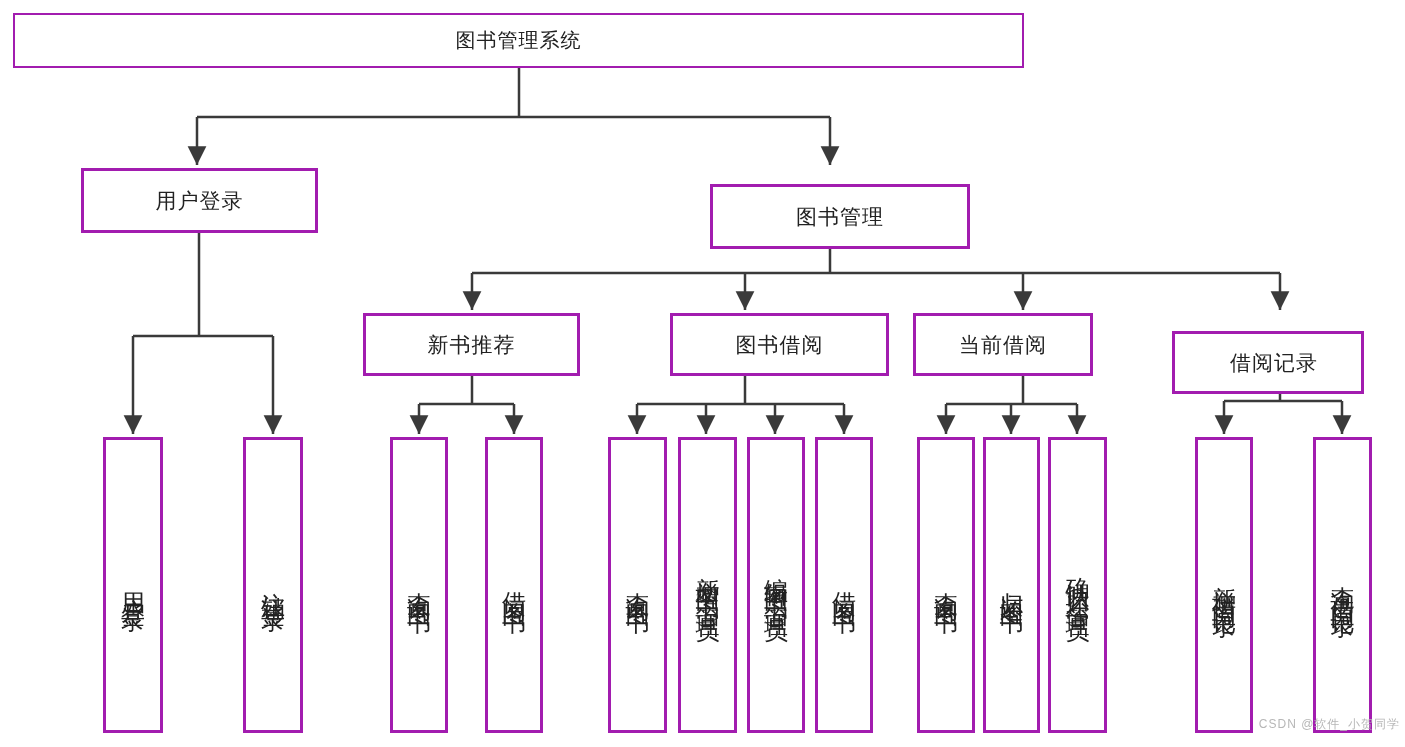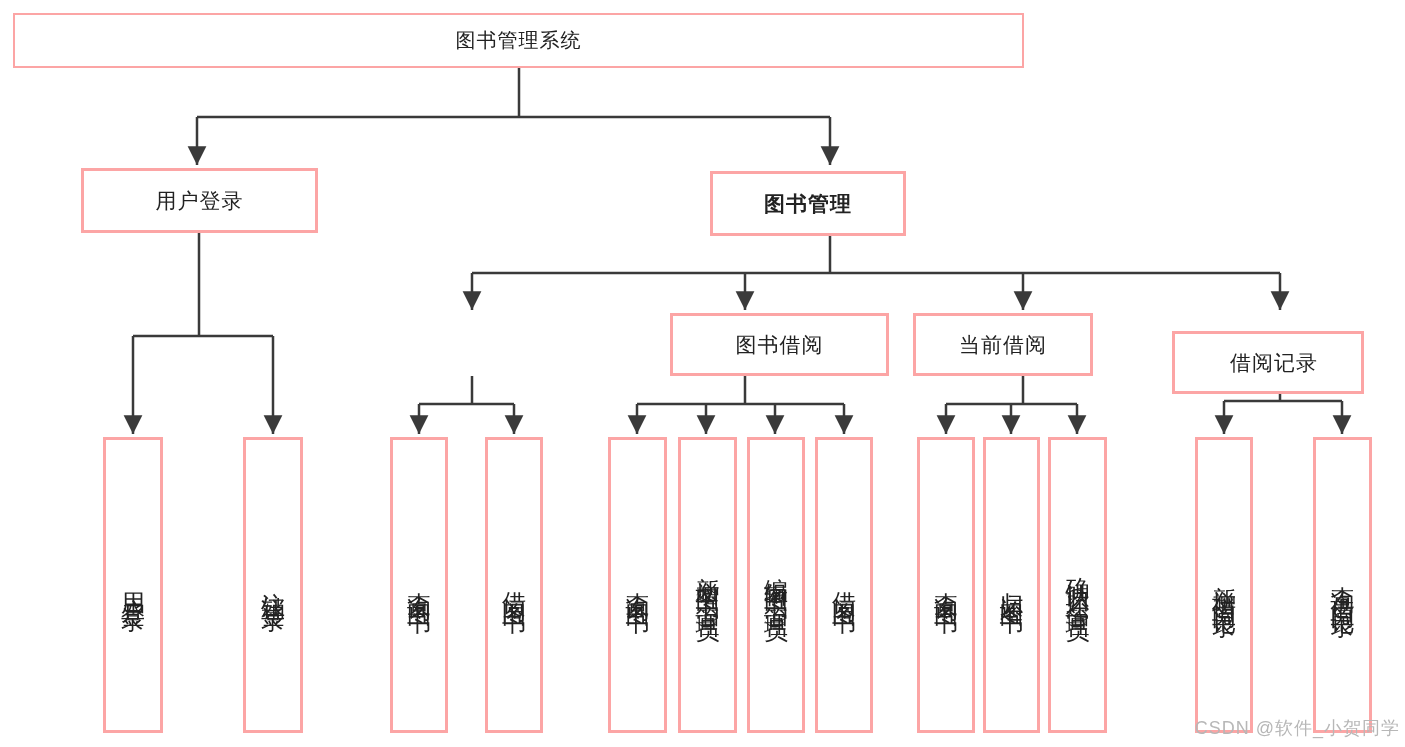--- a/index.html
+++ b/index.html
@@ -13,21 +13,21 @@
   }
   .connectors {
     position: absolute;
     left: 0; top: 0;
     width: 1405px; height: 747px;
   }
   .node {
     position: absolute;
     box-sizing: border-box;
     background: #ffffff;
-    border: 3px solid #fca5a5;
+    border: 3px solid #a21caf;
     color: #222222;
     display: flex;
     align-items: center;
     justify-content: center;
     white-space: nowrap;
   }
   .node.root {
     border-width: 2px;
     font-size: 20px;
     letter-spacing: 1px;
@@ -39,21 +39,21 @@
   .node.leaf {
     writing-mode: vertical-rl;
     font-size: 24px;
     letter-spacing: 6px;
     line-height: 1;
   }
   .watermark {
     position: absolute;
     top: 716px;
     right: 5px;
-    font-size: 18px;
+    font-size: 12px;
     color: #b7b7b7;
     letter-spacing: 1px;
   }
 </style>
 </head>
 <body>
 
 <div class="canvas">
 
   <svg class="connectors" viewBox="0 0 1405 747" xmlns="http://www.w3.org/2000/svg">
@@ -97,24 +97,27 @@
     <line x1="1342" y1="401" x2="1342" y2="434" stroke="#3a3a3a" stroke-width="2.5" marker-end="url(#arrowhead)"></line>
   </svg>
 
   <div class="node root" style="left:13px; top:13px; width:1011px; height:55px;">
     <span>图书管理系统</span>
   </div>
 
   <div class="node branch" style="left:81px; top:168px; width:237px; height:65px;">
     <span>用户登录</span>
   </div>
-  <div class="node branch" style="left:710px; top:171px; width:196px; height:65px;font-weight:bold;">
+  <div class="node branch" style="left:710px; top:184px; width:260px; height:65px;">
     <span>图书管理</span>
   </div>
 
+  <div class="node branch" style="left:363px; top:313px; width:217px; height:63px;">
+    <span>新书推荐</span>
+  </div>
   <div class="node branch" style="left:638px; top:313px; width:219px; height:63px;margin-left:32px;">
     <span>图书借阅</span>
   </div>
   <div class="node branch" style="left:913px; top:313px; width:180px; height:63px;">
     <span>当前借阅</span>
   </div>
   <div class="node branch" style="left:1172px; top:331px; width:192px; height:63px;padding-left:12px;">
     <span>借阅记录</span>
   </div>
 

